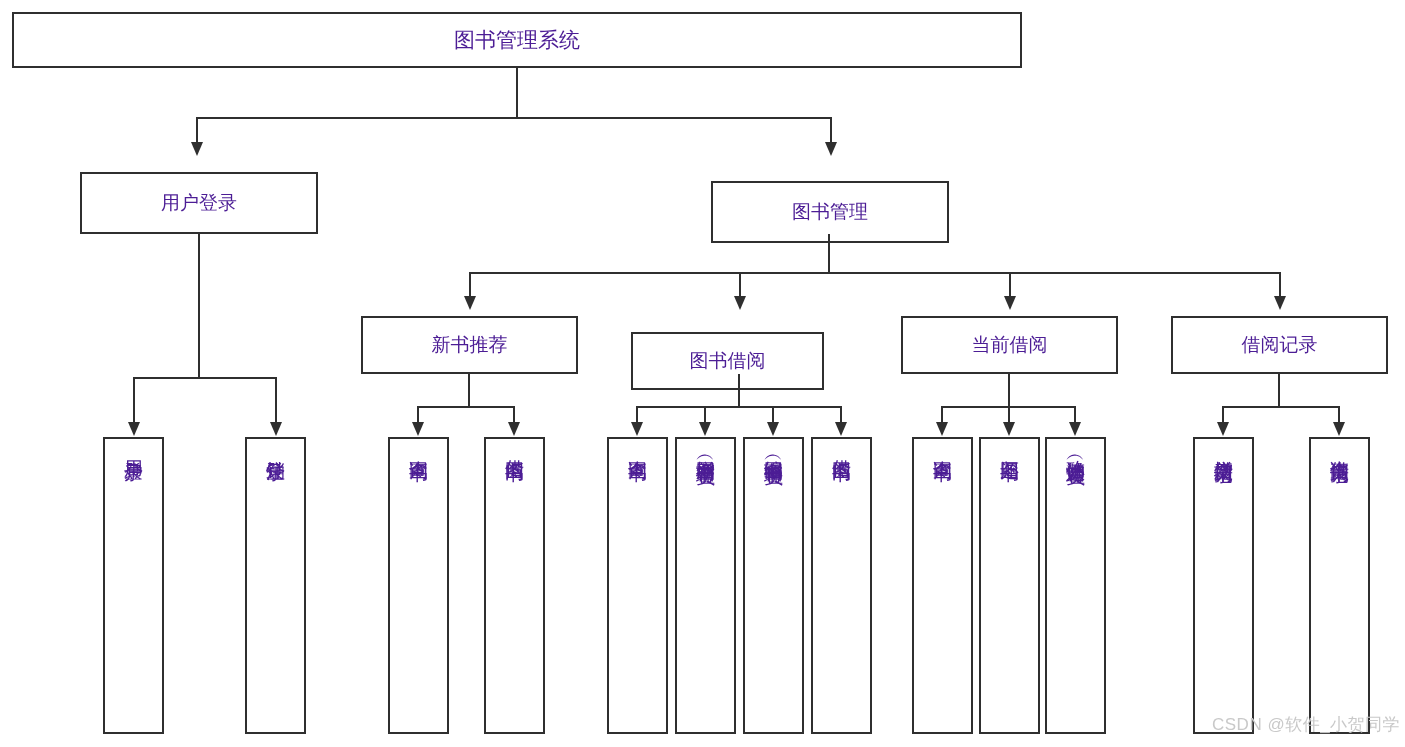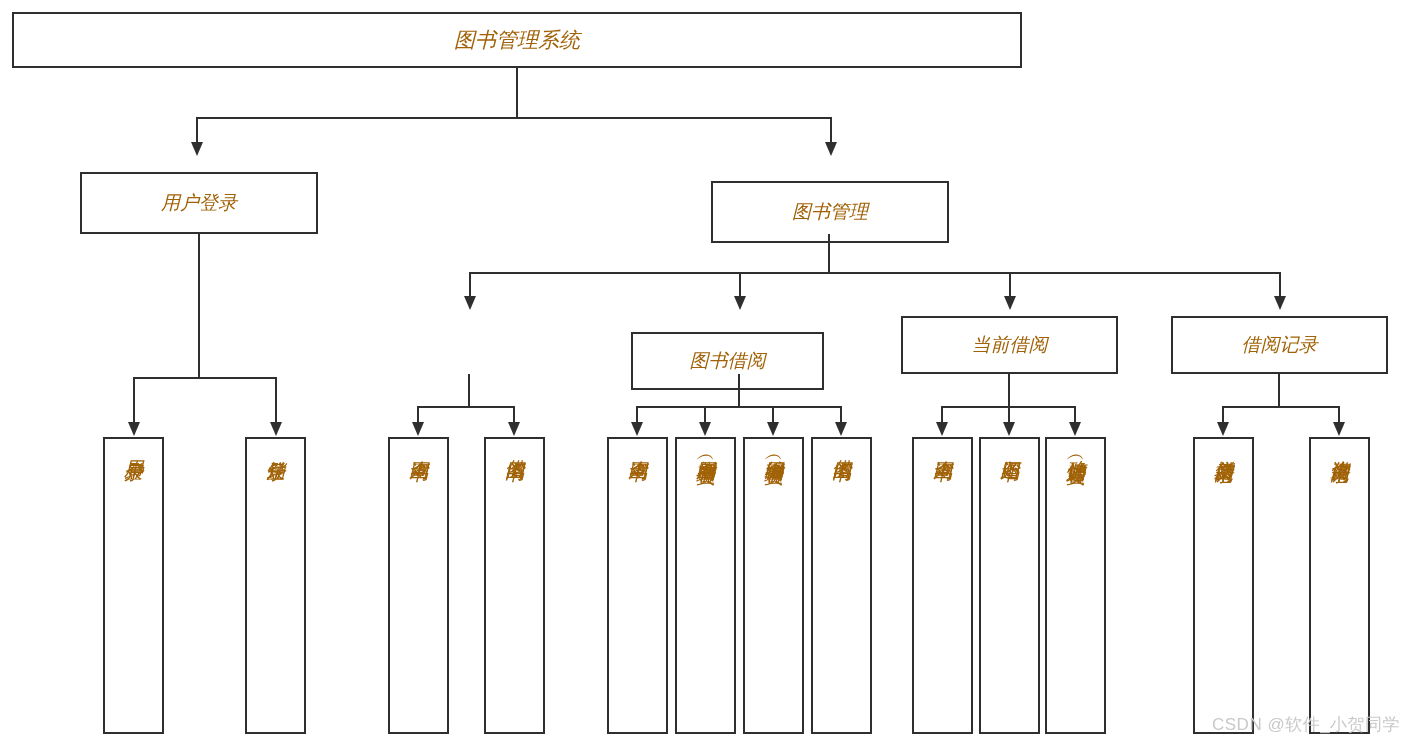--- a/index.html
+++ b/index.html
@@ -18,23 +18,22 @@
     overflow: hidden;
   }
   .node {
     position: absolute;
     box-sizing: border-box;
     border: 2px solid #2f2f2f;
     background: #ffffff;
     display: flex;
     align-items: center;
     justify-content: center;
-    color: #a16207;
+    color: #4c1d95;
     text-align: center;
-    font-style: italic;
   }
   .node.root {
     font-size: 21px;
   }
   .node.level2 {
     font-size: 19px;
   }
   .node.level3 {
     font-size: 19px;
   }
@@ -109,20 +108,23 @@
   <div class="conn h" style="left:469px; top:272px; width:812px; height:2px;"></div>
   <div class="conn v" style="left:469px; top:272px; width:2px; height:25px;"></div>
   <div class="conn v" style="left:739px; top:272px; width:2px; height:25px;"></div>
   <div class="conn v" style="left:1009px; top:272px; width:2px; height:25px;"></div>
   <div class="conn v" style="left:1279px; top:272px; width:2px; height:25px;"></div>
   <div class="arrow" style="left:464px; top:296px;"></div>
   <div class="arrow" style="left:734px; top:296px;"></div>
   <div class="arrow" style="left:1004px; top:296px;"></div>
   <div class="arrow" style="left:1274px; top:296px;"></div>
 
+  <div class="node level3" style="left:361px; top:316px; width:217px; height:58px;">
+    <span>新书推荐</span>
+  </div>
   <div class="node level3" style="left:631px; top:332px; width:193px; height:58px;">
     <span>图书借阅</span>
   </div>
   <div class="node level3" style="left:1171px; top:316px; width:217px; height:58px;">
     <span>借阅记录</span>
   </div>
   <div class="node level3" style="left:901px; top:316px; width:217px; height:58px;">
     <span>当前借阅</span>
   </div>
 

